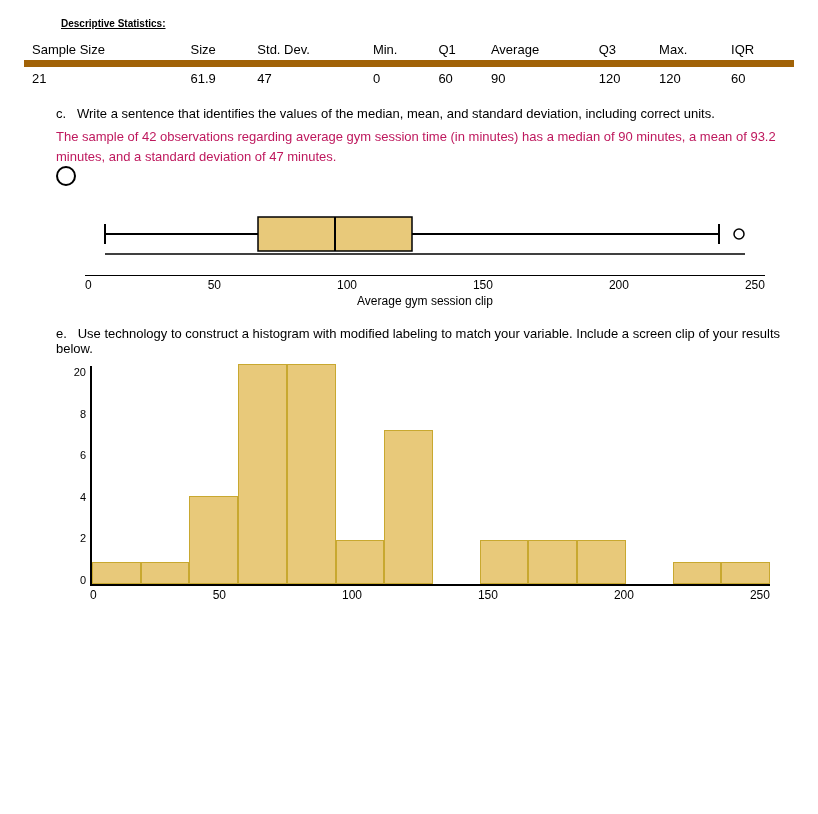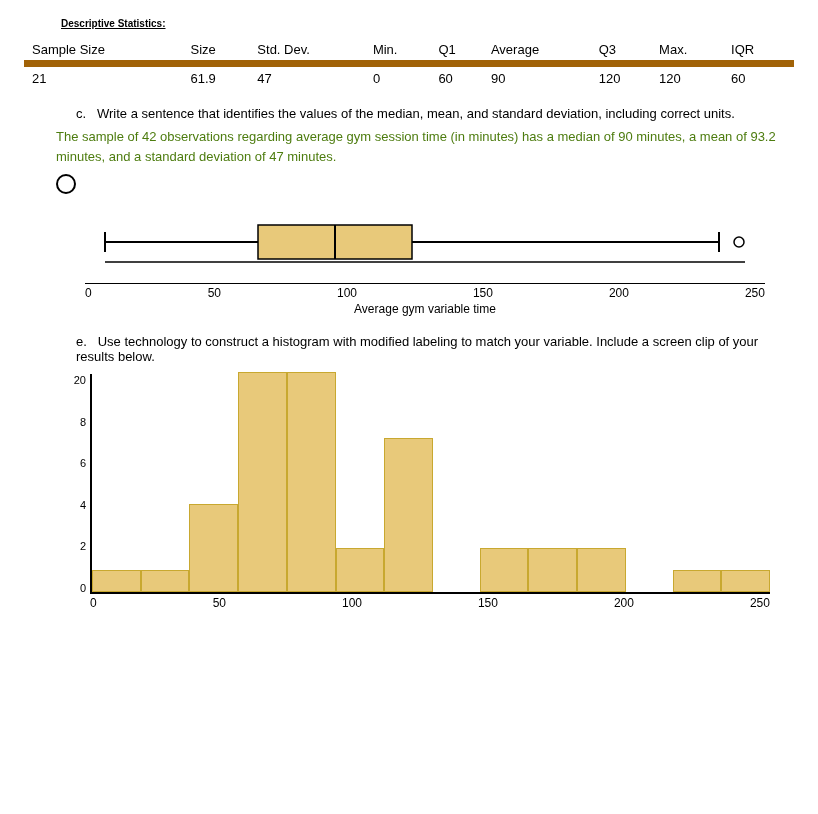--- a/index.html
+++ b/index.html
@@ -34,27 +34,25 @@
       text-align: left;
       padding: 4px 12px 4px 0;
     }
     .stats-table th:first-child, .stats-table td:first-child {
       padding-left: 8px;
     }
     .question-label {
       font-size: 13px;
       margin-bottom: 6px;
       margin-top: 6px;
-      margin-left: 20px;
     }
     .red-text {
-      color: #4d7c0f;
+      color: #be185d;
       font-size: 13px;
       line-height: 1.5;
-      margin-bottom: 8px;
     }
     .circle-empty {
       width: 20px;
       height: 20px;
       border-radius: 50%;
       border: 2px solid #000;
       display: inline-block;
       margin-bottom: 10px;
     }
     .chart-title {
@@ -209,21 +207,21 @@
   <div class="axis-area">
     <div class="axis-line"></div>
     <div class="axis-labels">
       <span>0</span>
       <span>50</span>
       <span>100</span>
       <span>150</span>
       <span>200</span>
       <span>250</span>
     </div>
-    <div class="axis-label-text">Average gym variable time</div>
+    <div class="axis-label-text">Average gym session clip</div>
   </div>
 </div>
 
 <div class="indent-section" style="margin-top:18px;">
   <div class="question-label">
     <span>e.</span>
     &nbsp;
     <span>Use technology to construct a histogram with modified labeling to match your variable. Include a screen clip of your results below.</span>
   </div>
 

